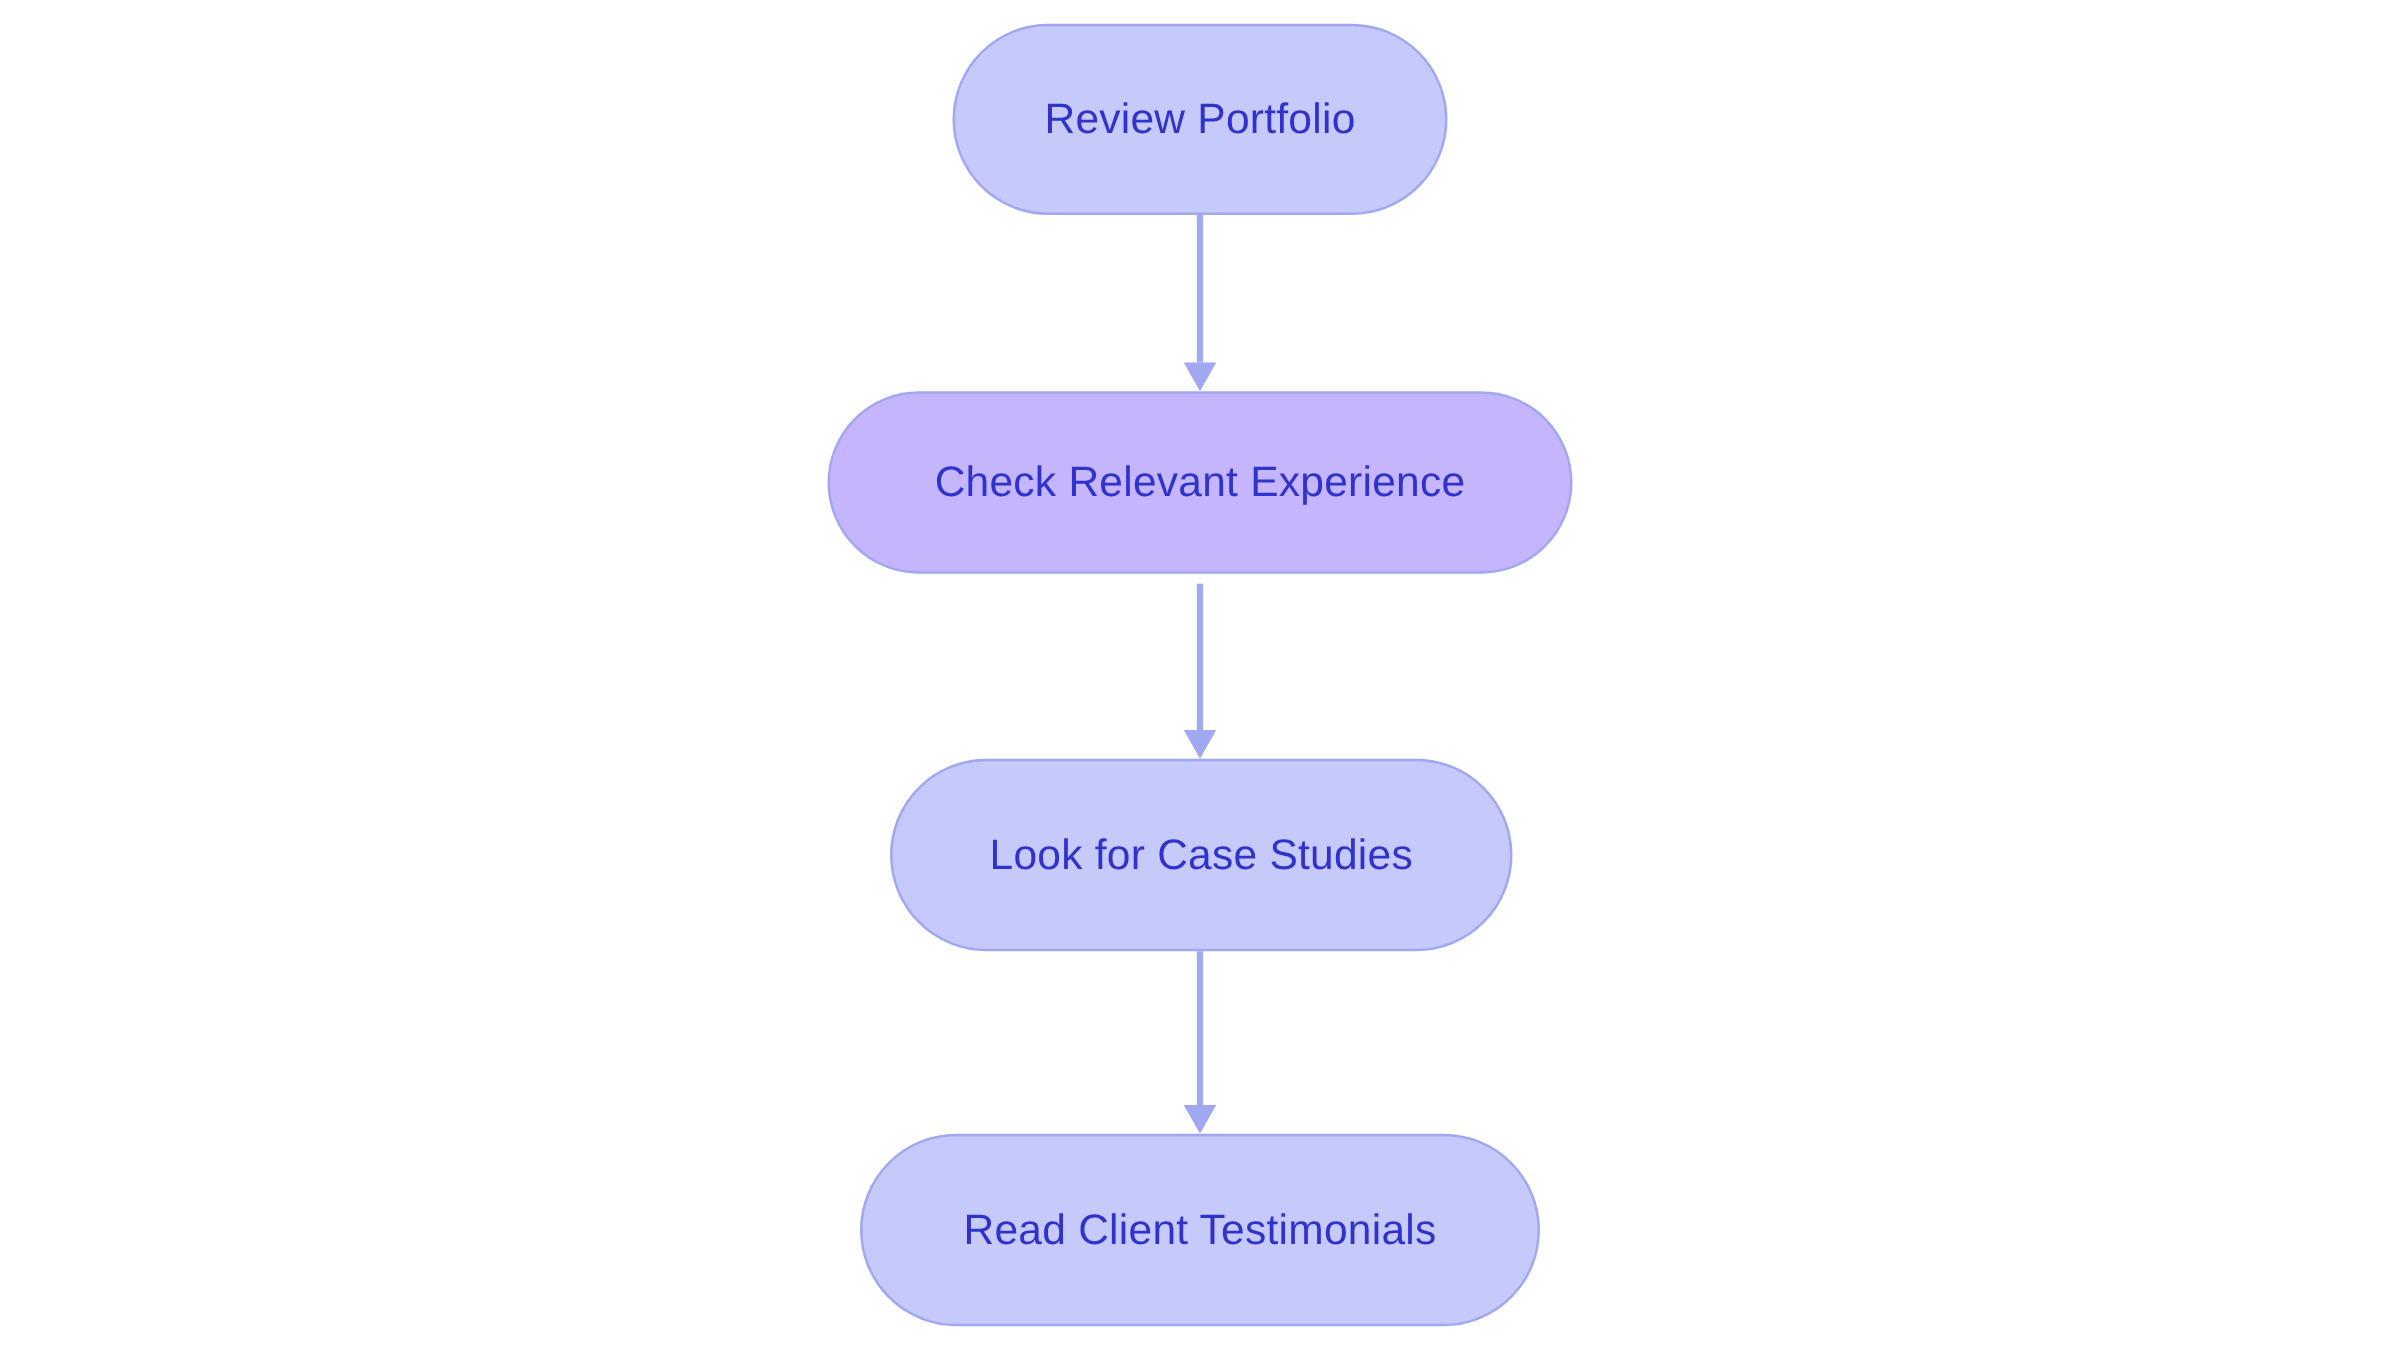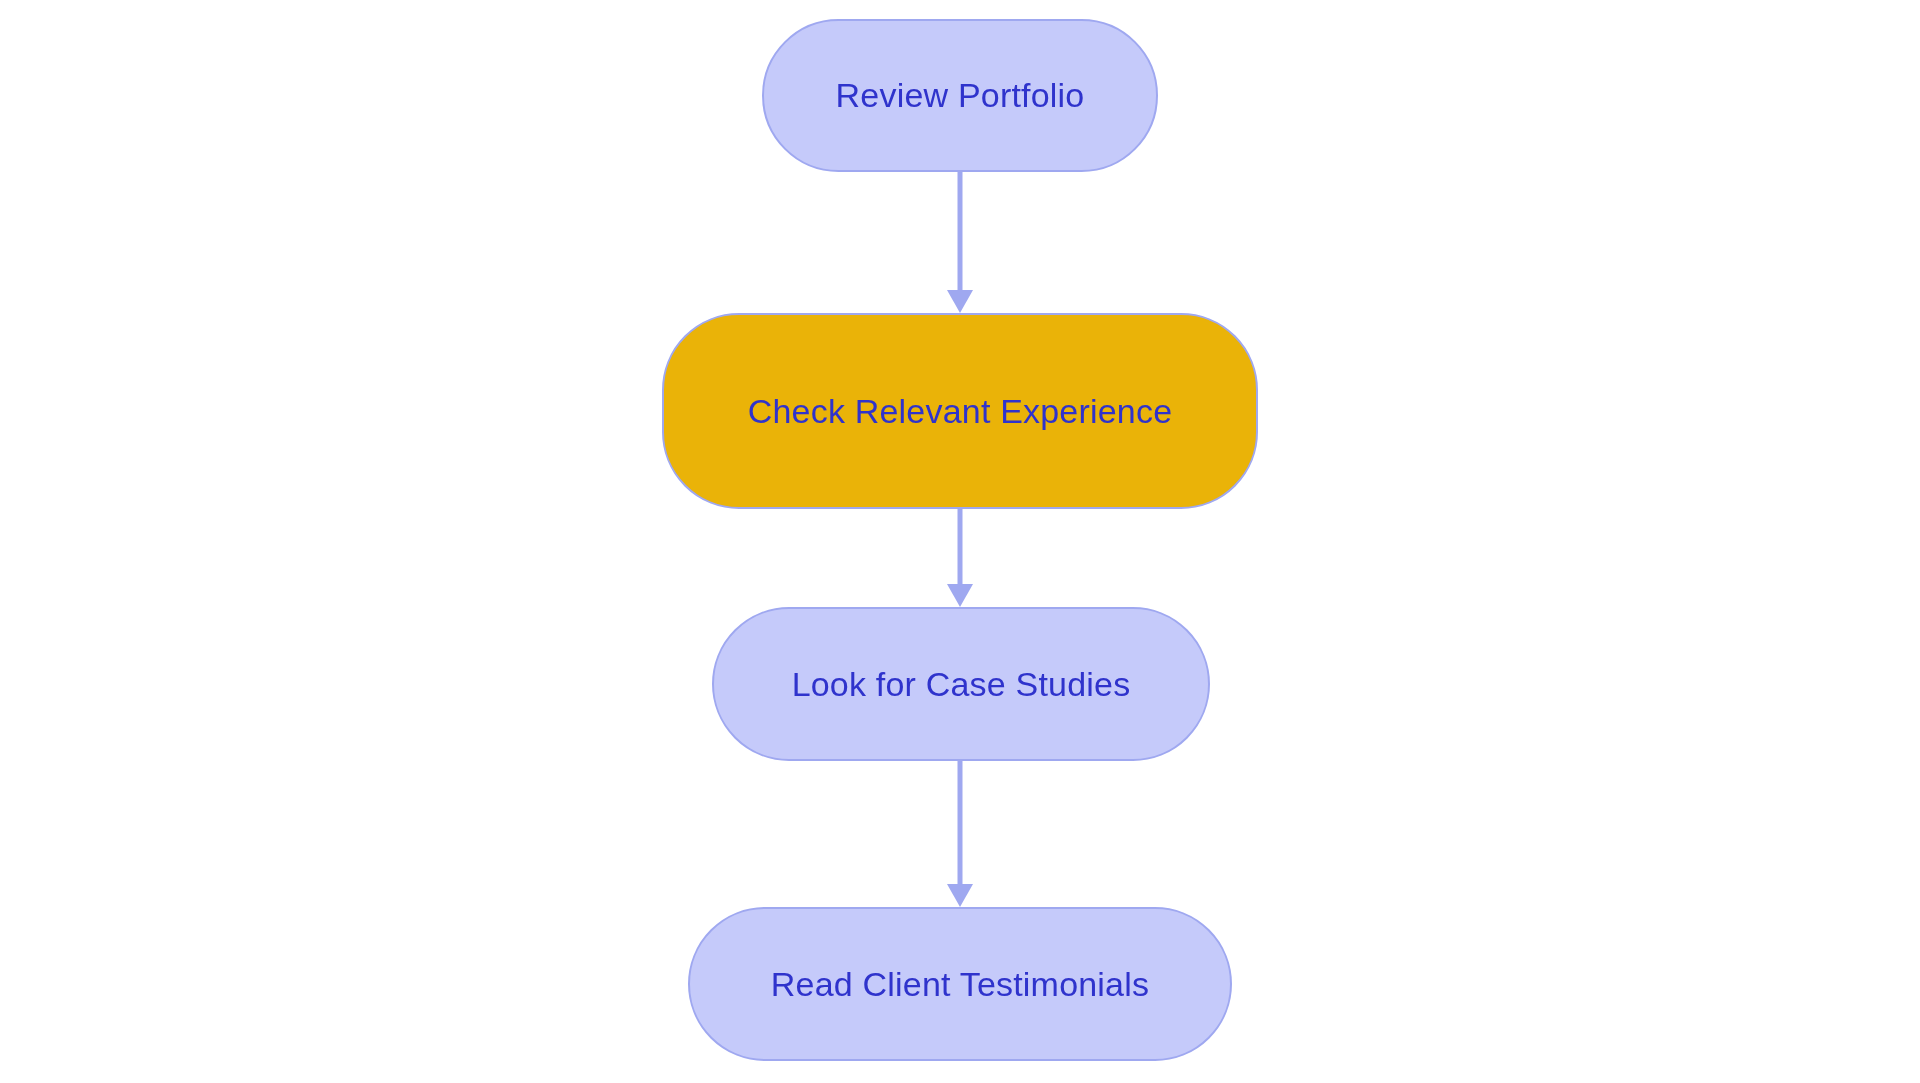--- a/index.html
+++ b/index.html
@@ -87,21 +87,21 @@
 
   <div class="flow-edge" id="edge-2" style="left: 947px; top: 761px; width: 26px; height: 146px;">
     <div class="flow-edge-line" style="height: 123px; background: rgb(159, 168, 240);"></div>
     <div class="flow-edge-arrow" style="top: 123px; border-top-color: rgb(159, 168, 240);"></div>
   </div>
 
   <div class="flow-node" id="node-0" style="left: 762px; top: 19px; width: 396px; height: 153px; background: rgb(197, 202, 250); border-color: rgb(159, 168, 240); border-radius: 76.5px;">
     <span class="flow-node-label" style="color: rgb(47, 51, 204); font-size: 34px;">Review Portfolio</span>
   </div>
 
-  <div class="flow-node" id="node-1" style="left: 662px; top: 313px; width: 596px; height: 196px; background: #eab308; border-color: rgb(159, 168, 240); border-radius: 77px;">
+  <div class="flow-node" id="node-1" style="left: 662px; top: 313px; width: 596px; height: 146px; background: #c4b5fd; border-color: rgb(159, 168, 240); border-radius: 77px;">
     <span class="flow-node-label" style="color: rgb(47, 51, 204); font-size: 34px;">Check Relevant Experience</span>
   </div>
 
   <div class="flow-node" id="node-2" style="left: 712px; top: 607px; width: 498px; height: 154px; background: rgb(197, 202, 250); border-color: rgb(159, 168, 240); border-radius: 77px;">
     <span class="flow-node-label" style="color: rgb(47, 51, 204); font-size: 34px;">Look for Case Studies</span>
   </div>
 
   <div class="flow-node" id="node-3" style="left: 688px; top: 907px; width: 544px; height: 154px; background: rgb(197, 202, 250); border-color: rgb(159, 168, 240); border-radius: 77px;">
     <span class="flow-node-label" style="color: rgb(47, 51, 204); font-size: 34px;">Read Client Testimonials</span>
   </div>

